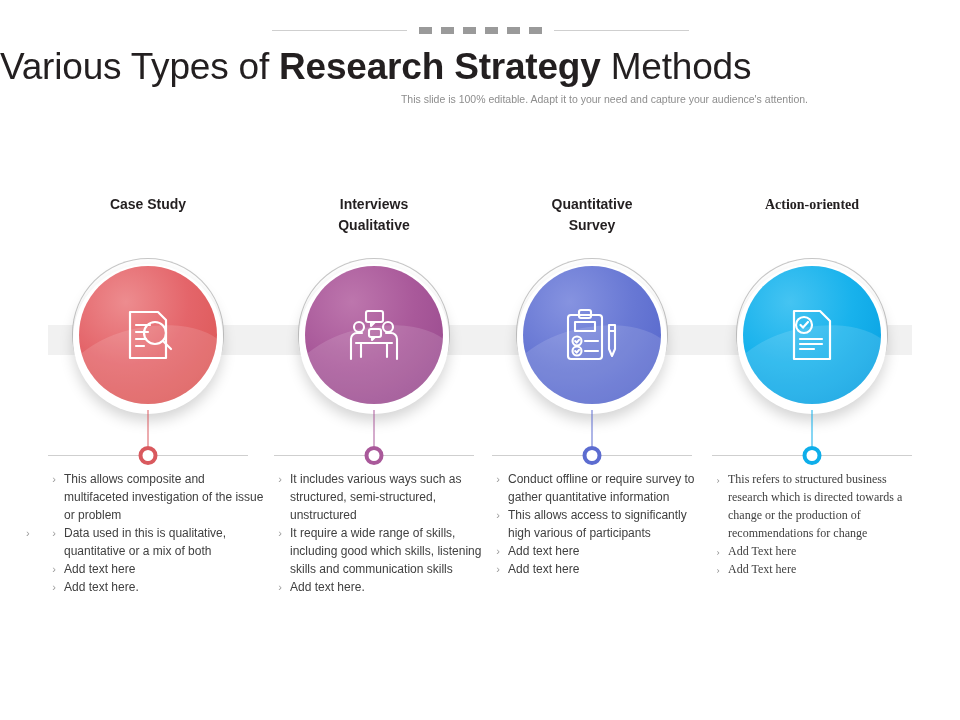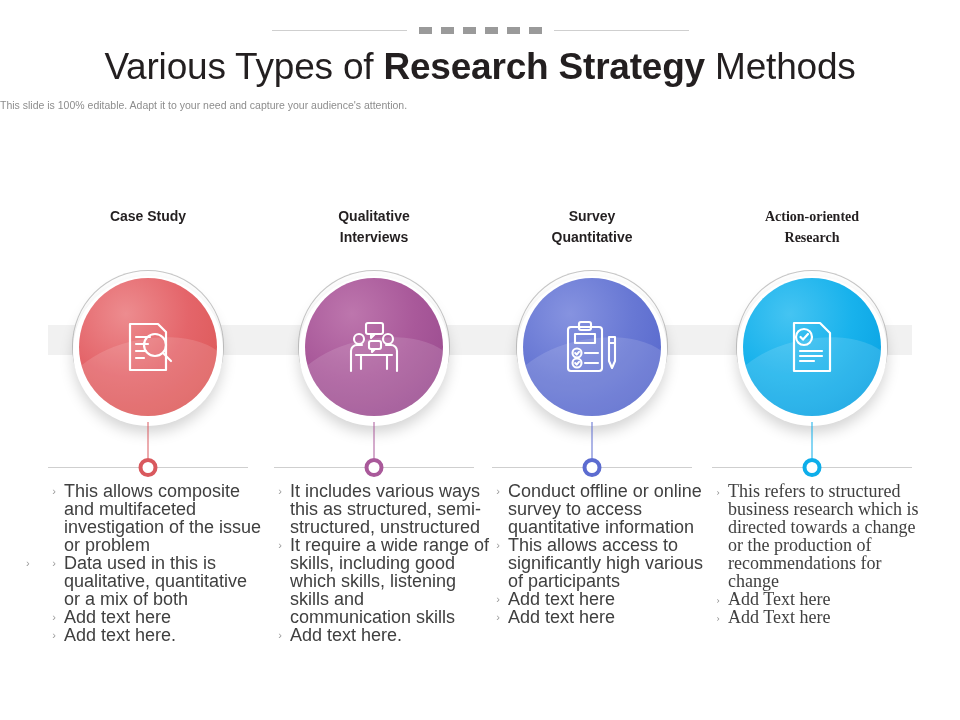--- a/index.html
+++ b/index.html
@@ -18,43 +18,42 @@
   }
   .topdeco .rule {
     width:135px; height:1px; background:#cfcfcf;
   }
   .topdeco .dashes { display:flex; align-items:center; gap:9px; margin:0 12px; }
   .topdeco .dash { width:13px; height:7px; background:#9a9a9a; }
 
   
   .title {
     position:absolute; top:46px; left:0; width:960px;
-    text-align:center;
     font-size:37px; line-height:42px;
     color:#231f20; font-weight:400;
     letter-spacing:-0.2px;
     white-space:nowrap;
   }
   .title b { font-weight:700; }
 
   .subtitle {
     position:absolute; top:92px; left:0; width:808px;
-    text-align:left;
+    text-align:right;
     font-size:10.5px; line-height:14px;
-    color:#8d8d8d; font-weight:400;margin-top:6px;
+    color:#8d8d8d; font-weight:400;
   }
 
   
   .band {
     position:absolute; left:48px; top:325px; width:864px; height:30px;
     background:#f1f1f1;
   }
 
   
-  .col { position:absolute; top:12px; width:240px; height:572px; }
+  .col { position:absolute; top:0; width:240px; height:572px; }
   .col.c1 { left:28px; }
   .col.c2 { left:254px; }
   .col.c3 { left:472px; }
   .col.c4 { left:692px;font-family:Liberation Serif, serif; }
 
   .colhead {
     position:absolute; top:194px; left:0; width:240px;
     text-align:center;
     font-size:14px; line-height:21px; font-weight:700; color:#231f20;
   }
@@ -110,21 +109,21 @@
   .bullets {
     position:absolute; top:470px; left:16px; width:220px;
   }
   .bullet { position:relative; display:flex; margin-bottom:0; }
   .chev {
     width:20px; flex:0 0 20px; text-align:center;
     font-size:11px; line-height:18px; color:#9a9a9a;
   }
   .btext {
     flex:1 1 auto;
-    font-size:18px; line-height:18px; color:#404040;
+    font-size:12px; line-height:18px; color:#404040;
   }
   .bullet.stray .chev { color:#9a9a9a; }
   .strayChev {
     position:absolute; left:-18px; top:0;
     font-size:11px; line-height:18px; color:#9a9a9a;
   }
 </style>
 </head>
 <body>
 
@@ -190,22 +189,22 @@
       </div>
       <div class="bullet">
         <div class="chev">›</div>
         <div class="btext">Add text here.</div>
       </div>
     </div>
   </div>
 
   <div class="col c2">
     <div class="colhead">
+      <div>Interviews</div>
       <div>Qualitative</div>
-      <div>Interviews</div>
     </div>
 
     <div class="circwrap">
       <div class="ringOuter"></div>
       <div class="shadowring"></div>
       <div class="orb" style="background:radial-gradient(circle at 34% 26%, #bd76ad 0%, #a9599a 46%, #93458a 100%);">
         <svg width="64" height="64" viewBox="0 0 64 64" fill="none" stroke="#ffffff" stroke-width="2.1" stroke-linecap="round" stroke-linejoin="round">
           <rect x="24" y="8" width="17" height="11" rx="2"></rect>
           <path d="M29 19 L29 23 L33 19"></path>
           <circle cx="17" cy="24" r="5"></circle>
@@ -225,37 +224,37 @@
 
     <div class="conn">
       <div class="hline"></div>
       <div class="vline" style="background:#a9599a;"></div>
       <div class="node" style="border-color:#a9599a;"></div>
     </div>
 
     <div class="bullets">
       <div class="bullet">
         <div class="chev">›</div>
-        <div class="btext">It includes various ways this as structured, semi-structured, unstructured</div>
+        <div class="btext">It includes various ways such as structured, semi-structured, unstructured</div>
       </div>
       <div class="bullet">
         <div class="chev">›</div>
         <div class="btext">It require a wide range of skills, including good which skills, listening skills and communication skills</div>
       </div>
       <div class="bullet">
         <div class="chev">›</div>
         <div class="btext">Add text here.</div>
       </div>
     </div>
   </div>
 
   <div class="col c3">
     <div class="colhead">
+      <div>Quantitative</div>
       <div>Survey</div>
-      <div>Quantitative</div>
     </div>
 
     <div class="circwrap">
       <div class="ringOuter"></div>
       <div class="shadowring"></div>
       <div class="orb" style="background:radial-gradient(circle at 34% 26%, #8693e0 0%, #6878d4 46%, #4f60c9 100%);">
         <svg width="64" height="64" viewBox="0 0 64 64" fill="none" stroke="#ffffff" stroke-width="2.1" stroke-linecap="round" stroke-linejoin="round">
           <rect x="8" y="12" width="34" height="44" rx="3"></rect>
           <rect x="19" y="7" width="12" height="8" rx="2"></rect>
           <rect x="15" y="19" width="20" height="9"></rect>
@@ -273,41 +272,40 @@
 
     <div class="conn">
       <div class="hline"></div>
       <div class="vline" style="background:#5c6cd0;"></div>
       <div class="node" style="border-color:#5c6cd0;"></div>
     </div>
 
     <div class="bullets">
       <div class="bullet">
         <div class="chev">›</div>
-        <div class="btext">Conduct offline or online survey to access quantitative information</div>
+        <div class="btext">Conduct offline or require survey to gather quantitative information</div>
       </div>
       <div class="bullet">
         <div class="chev">›</div>
         <div class="btext">This allows access to significantly high various of participants</div>
       </div>
       <div class="bullet">
         <div class="chev">›</div>
         <div class="btext">Add text here</div>
       </div>
       <div class="bullet">
         <div class="chev">›</div>
         <div class="btext">Add text here</div>
       </div>
     </div>
   </div>
 
   <div class="col c4">
     <div class="colhead">
       <div>Action-oriented</div>
-      <div>Research</div>
     </div>
 
     <div class="circwrap">
       <div class="ringOuter"></div>
       <div class="shadowring"></div>
       <div class="orb" style="background:radial-gradient(circle at 34% 26%, #45c4f2 0%, #18b2ec 46%, #019ade 100%);">
         <svg width="64" height="64" viewBox="0 0 64 64" fill="none" stroke="#ffffff" stroke-width="2.2" stroke-linecap="round" stroke-linejoin="round">
           <path d="M14 8 H40 L50 18 V56 H14 Z"></path>
           <circle cx="24" cy="22" r="8"></circle>
           <path d="M20.5 22 L23 24.6 L28 19"></path>

